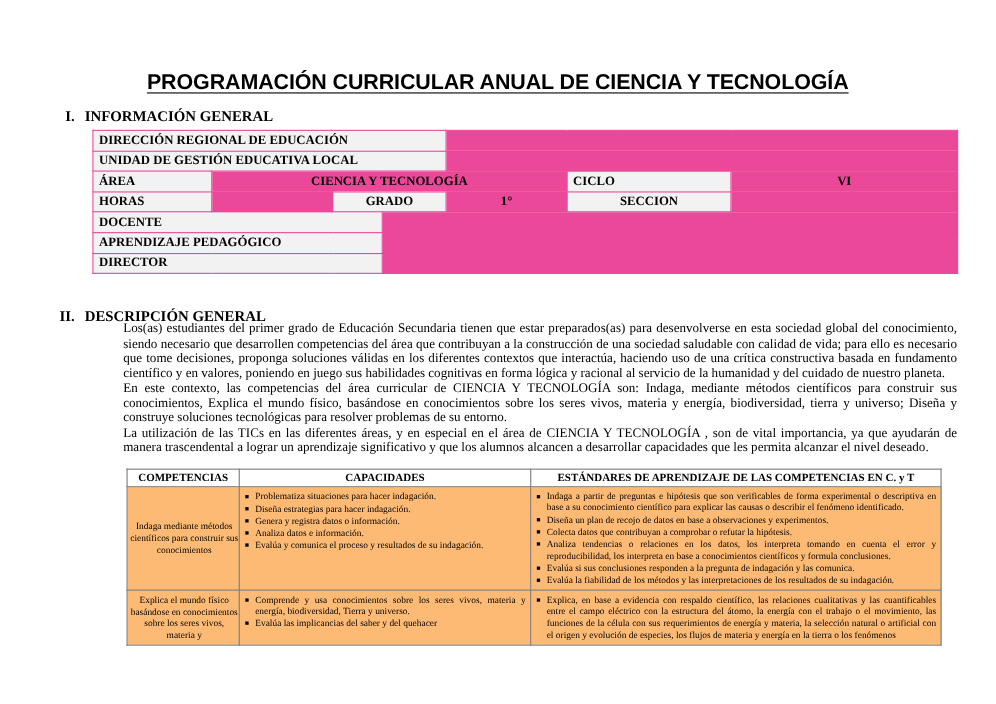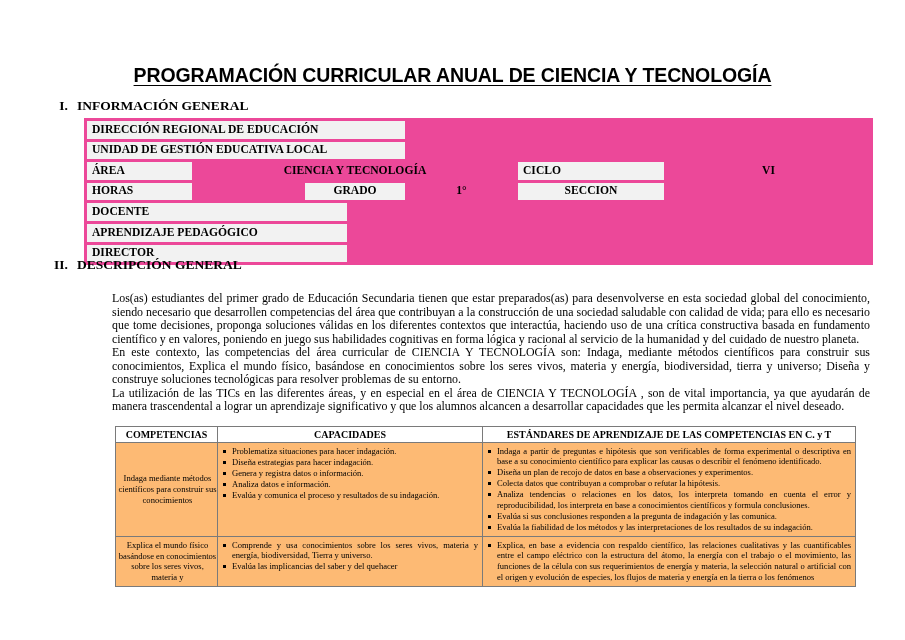--- a/index.html
+++ b/index.html
@@ -47,34 +47,34 @@
     font-size: 13.5px;
     white-space: nowrap;
   }
   .section-head .numeral {
     display: inline-block;
     width: 26px;
     text-align: right;
     margin-right: 9px;
   }
   #sec-1 { left: 42px; top: 98px; }
-  #sec-2 { left: 42px; top: 257px; }
+  #sec-2 { left: 42px; top: 280px; }
 
   
   .info-table {
     position: absolute;
     left: 84px;
     top: 118px;
     width: 786px;
     border-collapse: collapse;
     table-layout: fixed;
     font-size: 11.6px;
   }
   .info-table td {
-    border: 3px solid #ec4899;
+    border: 1px solid #ec4899;
     height: 17.6px;
     padding: 0 5px;
     font-weight: bold;
     font-family: "Liberation Serif", serif;
     line-height: 1.05;
     vertical-align: middle;
     background: #ffffff;
   }
   .info-table td.lbl { background: #f2f2f2; }
   .info-table td.ctr { text-align: center; }

